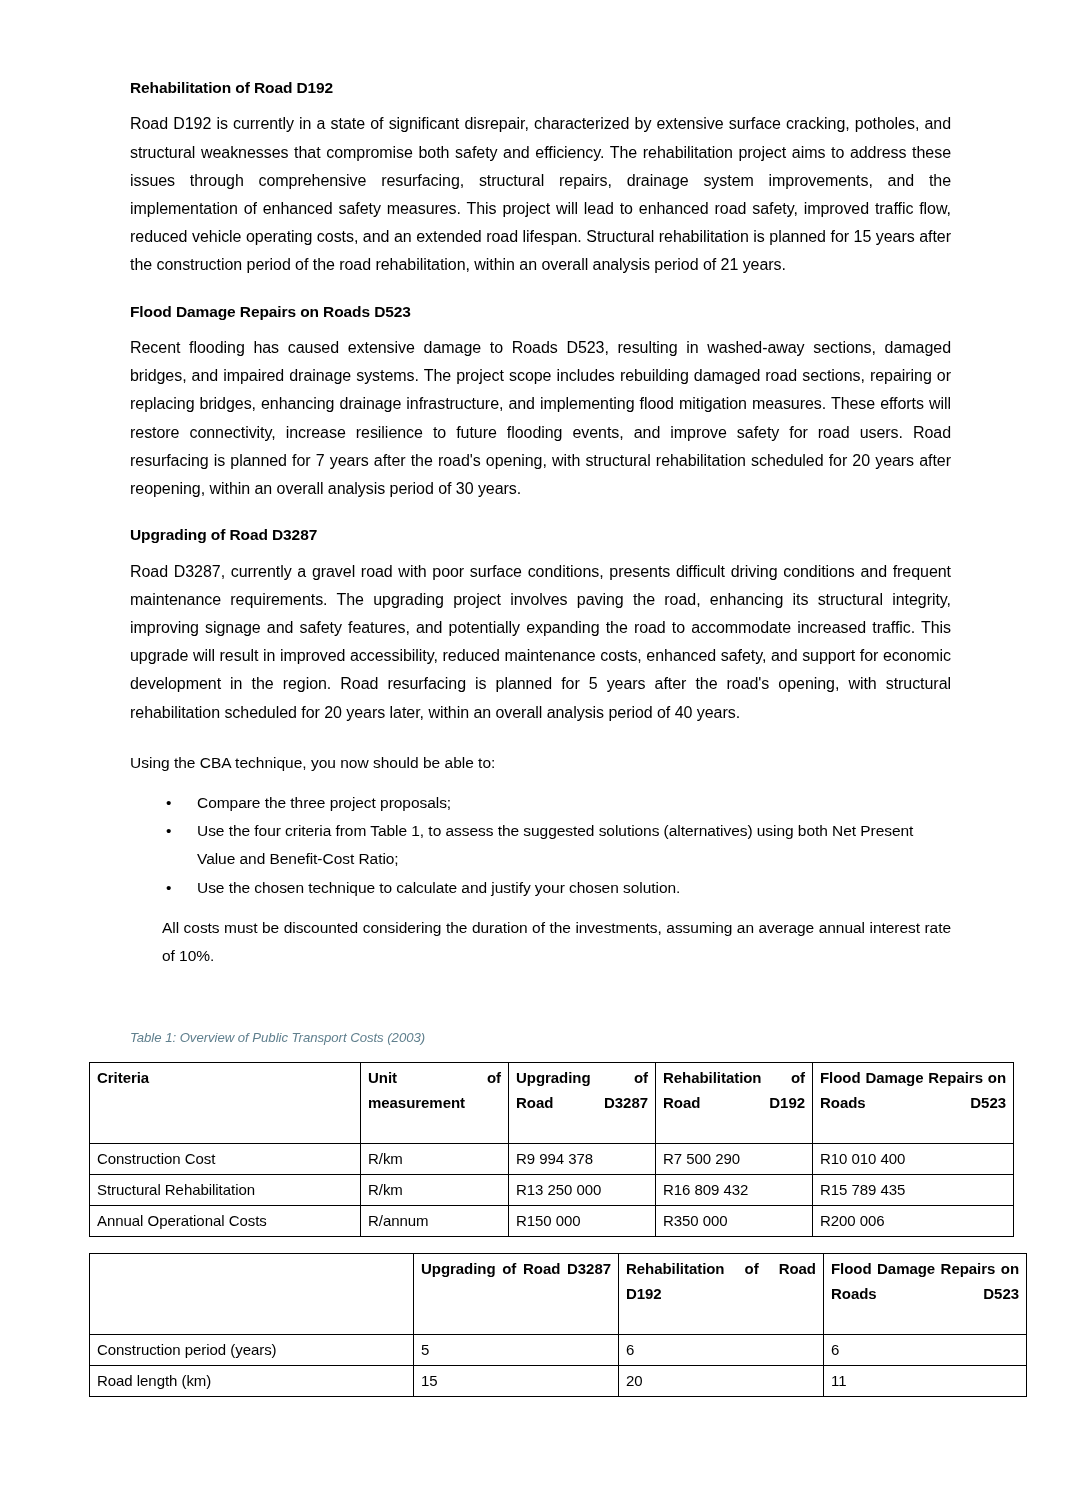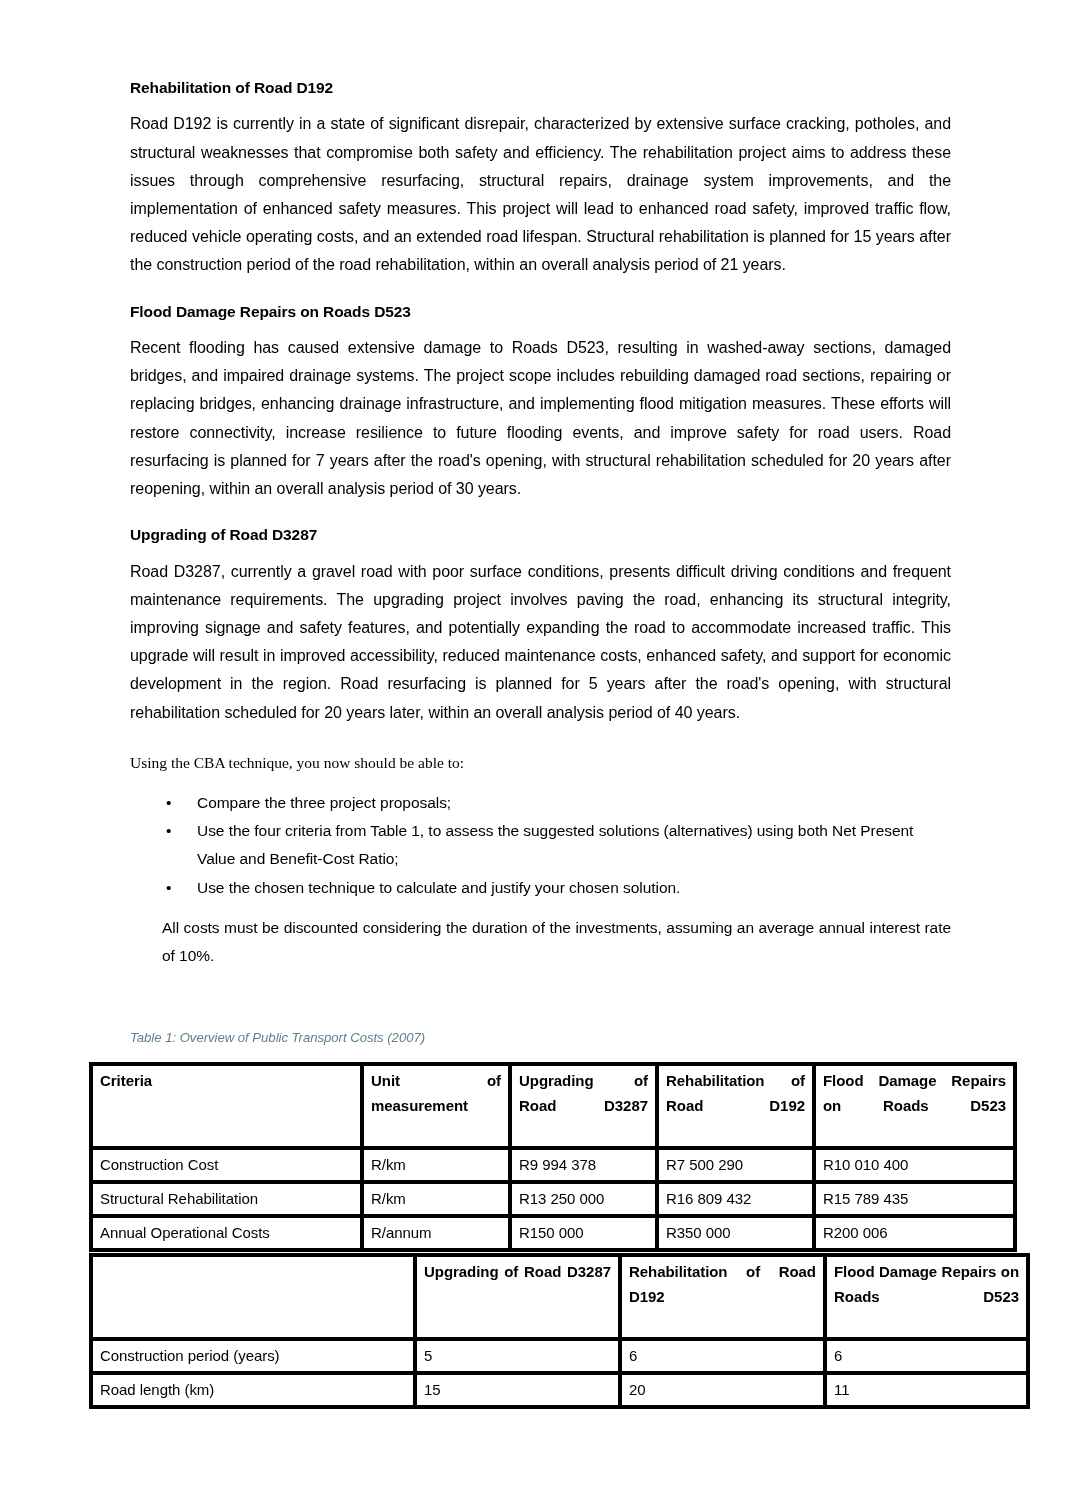--- a/index.html
+++ b/index.html
@@ -44,21 +44,20 @@
     letter-spacing: -0.05px;
   }
   p.body-para.last-of-block {
     margin-bottom: 22px;
   }
   p.lead-in {
     font-size: 15.5px;
     line-height: 28.2px;
     margin: 0 0 12px 0;
     text-align: left;
-    font-family: Liberation Serif, serif;
   }
   ul.task-list {
     margin: 0 0 12px 0;
     padding: 0;
     list-style: none;
   }
   ul.task-list li {
     position: relative;
     font-size: 15.5px;
     line-height: 28.2px;
@@ -92,21 +91,21 @@
     color: #5f7f8d;
     letter-spacing: -0.05px;
   }
   table.doc-table {
     position: absolute;
     border-collapse: collapse;
     table-layout: fixed;
     font-size: 15px;
   }
   table.doc-table td, table.doc-table th {
-    border: 4px solid #000000;
+    border: 1px solid #000000;
     padding: 2px 7px 3px 7px;
     vertical-align: top;
     text-align: left;
     font-weight: normal;
     line-height: 25px;
     letter-spacing: -0.05px;
   }
   table.doc-table th {
     font-weight: bold;
     text-align: justify;
@@ -177,21 +176,21 @@
       <li>
         <span class="bullet">•</span>
         <span>Use the chosen technique to calculate and justify your chosen solution.</span>
       </li>
     </ul>
 
     <p class="indent-para">All costs must be discounted considering the duration of the investments, assuming an average annual interest rate of 10%.</p>
 
   </div>
 
-  <div class="caption">Table 1: Overview of Public Transport Costs (2007)</div>
+  <div class="caption">Table 1: Overview of Public Transport Costs (2003)</div>
 
   <table class="doc-table" id="table-costs">
     <colgroup>
       <col class="c0">
         <col class="c1">
         <col class="c2">
         <col class="c3">
         <col class="c4">
     </colgroup>
     <thead>

